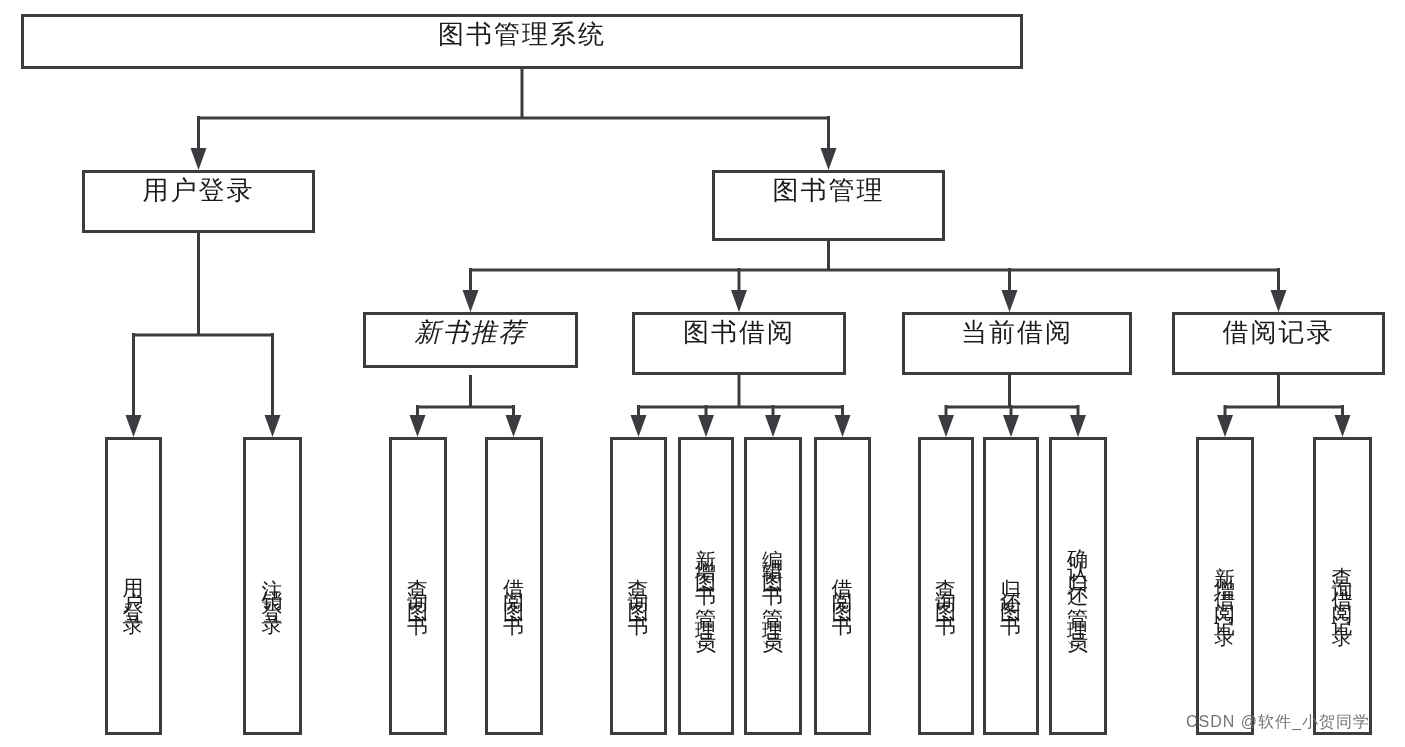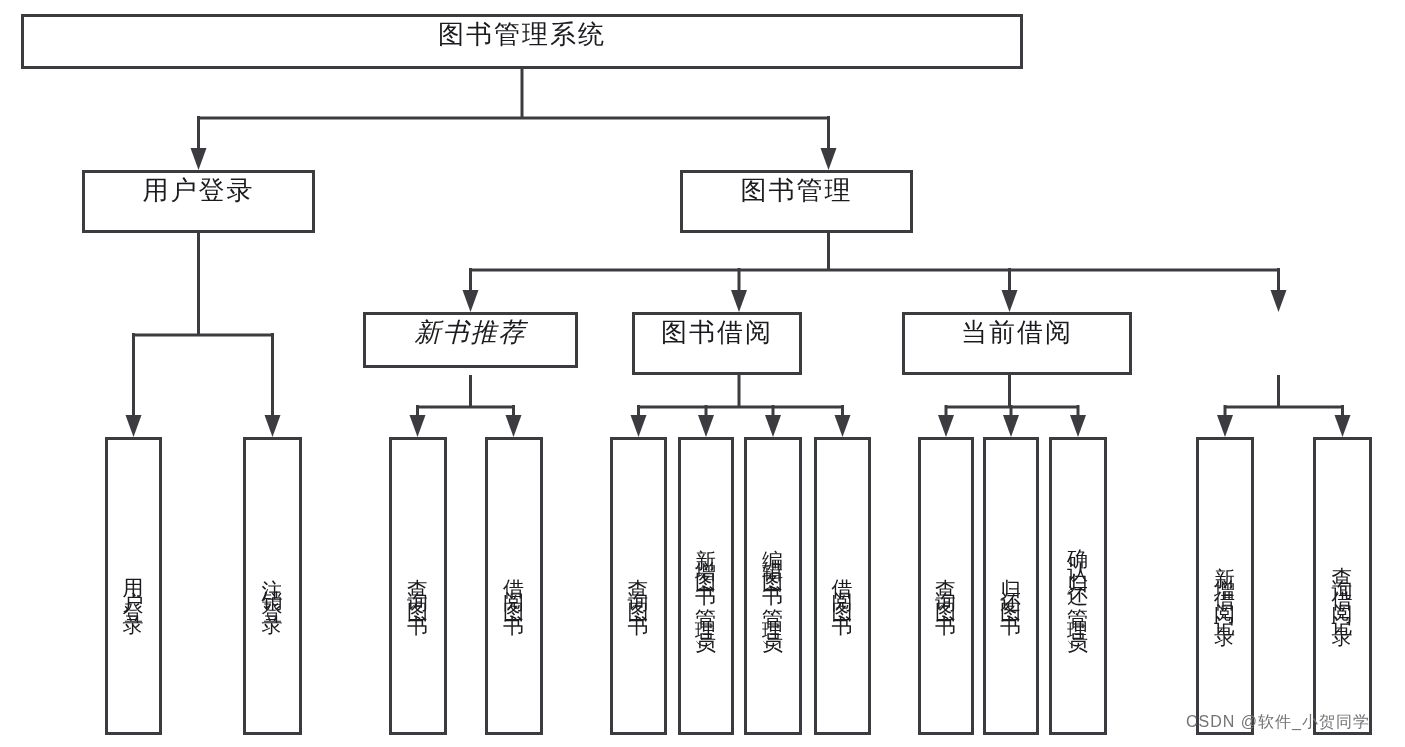--- a/index.html
+++ b/index.html
@@ -130,33 +130,36 @@
     </g>
   </svg>
 
   <div class="hbox" style="left:21px; top:14px; width:1002px; height:55px;">
     <span>图书管理系统</span>
   </div>
 
   <div class="hbox" style="left:82px; top:170px; width:233px; height:63px;">
     <span>用户登录</span>
   </div>
-  <div class="hbox" style="left:680px; top:170px; width:233px; height:63px;">
+  <div class="hbox" style="left:712px; top:170px; width:233px; height:71px;">
     <span>图书管理</span>
   </div>
 
   <div class="hbox" style="left:363px; top:312px; width:215px; height:56px;font-style:italic;">
     <span>新书推荐</span>
   </div>
-  <div class="hbox" style="left:632px; top:312px; width:170px; height:63px;">
+  <div class="hbox" style="left:632px; top:312px; width:214px; height:63px;">
     <span>图书借阅</span>
   </div>
   <div class="hbox" style="left:902px; top:312px; width:230px; height:63px;">
     <span>当前借阅</span>
   </div>
+  <div class="hbox" style="left:1172px; top:312px; width:213px; height:63px;">
+    <span>借阅记录</span>
+  </div>
 
   <div class="vbox" style="left:105px; width:57px;">
     <span class="vtext">用户登录</span>
   </div>
   <div class="vbox" style="left:243px; width:59px;">
     <span class="vtext">注销登录</span>
   </div>
   <div class="vbox" style="left:389px; width:58px;">
     <span class="vtext">查询图书</span>
   </div>

